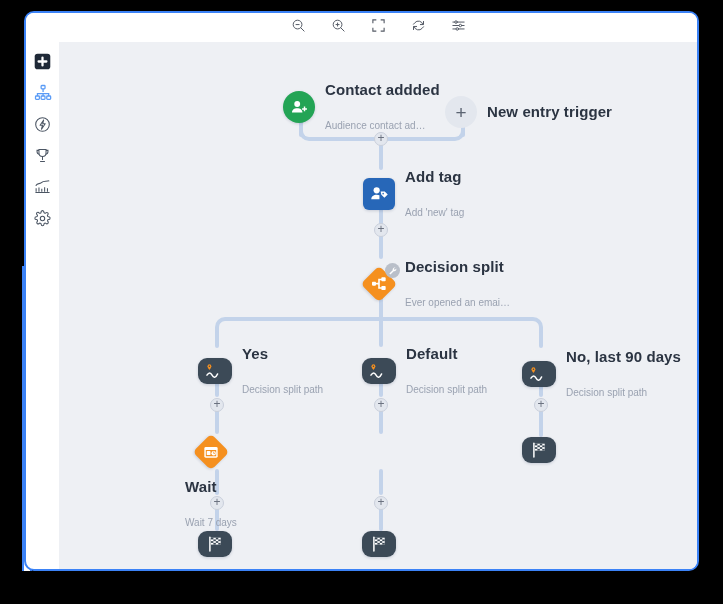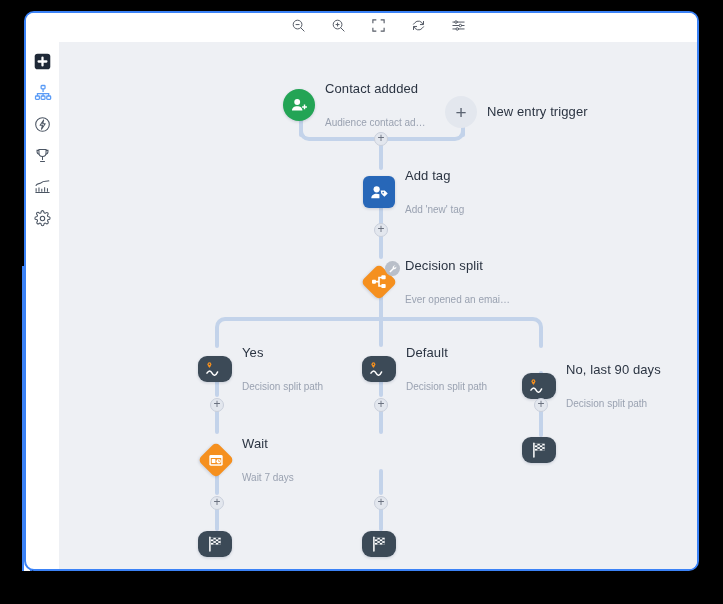--- a/index.html
+++ b/index.html
@@ -67,21 +67,21 @@
     display:flex;align-items:center;justify-content:center;
     color:#6b7280;font-size:12px;line-height:1;cursor:pointer;
     box-sizing:border-box;z-index:3;
   }
   .plus-btn span{display:block;margin-top:-2px;font-weight:400;}
 
   
   .node{position:absolute;display:flex;align-items:center;gap:10px;}
   .badge{position:relative;flex:0 0 auto;}
   .node-text{line-height:1.25;}
-  .node-title{font-size:13px;color:#2b3442;font-weight:400;letter-spacing:.1px;}
+  .node-title{font-size:15px;color:#2b3442;font-weight:700;letter-spacing:.1px;}
   .node-sub{font-size:10px;color:#9aa2b1;margin-top:20px;}
 
   .ico-circle{
     width:32px;height:32px;border-radius:50%;display:flex;align-items:center;justify-content:center;
     box-shadow:0 1px 3px rgba(24,39,75,.18);
   }
   .ico-square{
     width:32px;height:32px;border-radius:6px;display:flex;align-items:center;justify-content:center;
     box-shadow:0 1px 3px rgba(24,39,75,.18);
   }
@@ -373,37 +373,37 @@
                 <path d="M4 15.6c2.5-4 5-4 7 0s5 4 7.6-1.6" stroke="#ffffff" stroke-width="2" stroke-linecap="round"></path>
               </svg>
             </div>
           </div>
           <div class="node-text">
             <div class="node-title">Default</div>
             <div class="node-sub">Decision split path</div>
           </div>
         </div>
 
-        <div class="node" style="left:463px;top:320px;">
+        <div class="node" style="left:463px;top:306px;">
           <div class="badge">
             <div class="ico-pill dark">
               <svg width="22" height="16" viewBox="0 0 30 20" fill="none">
                 <path d="M10 3.5a2.6 2.6 0 1 0-5.2 0c0 2 2.6 5 2.6 5s2.6-3 2.6-5z" fill="#f5901f"></path>
                 <circle cx="7.4" cy="3.5" r="1" fill="#3c4a57"></circle>
                 <path d="M4 15.6c2.5-4 5-4 7 0s5 4 7.6-1.6" stroke="#ffffff" stroke-width="2" stroke-linecap="round"></path>
               </svg>
             </div>
           </div>
           <div class="node-text">
             <div class="node-title">No, last 90 days</div>
             <div class="node-sub">Decision split path</div>
           </div>
         </div>
 
-        <div class="node" style="left:141px;top:394px;">
+        <div class="node" style="left:126px;top:394px;flex-direction:column;">
           <div class="badge">
             <div class="ico-diamond orange">
               <svg width="16" height="16" viewBox="0 0 24 24" fill="#ffffff">
                 <rect x="2" y="4.6" width="20" height="16" rx="2.2"></rect>
                 <rect x="4.2" y="9" width="15.6" height="9.4" fill="#f5901f"></rect>
                 <rect x="5.6" y="10.6" width="5.6" height="6" rx="1" fill="#ffffff"></rect>
                 <circle cx="16" cy="13.8" r="3.4" fill="#ffffff"></circle>
                 <path d="M16 11.9v2.2h1.8" stroke="#f5901f" stroke-width="1.1" fill="none" stroke-linecap="round"></path>
               </svg>
             </div>

